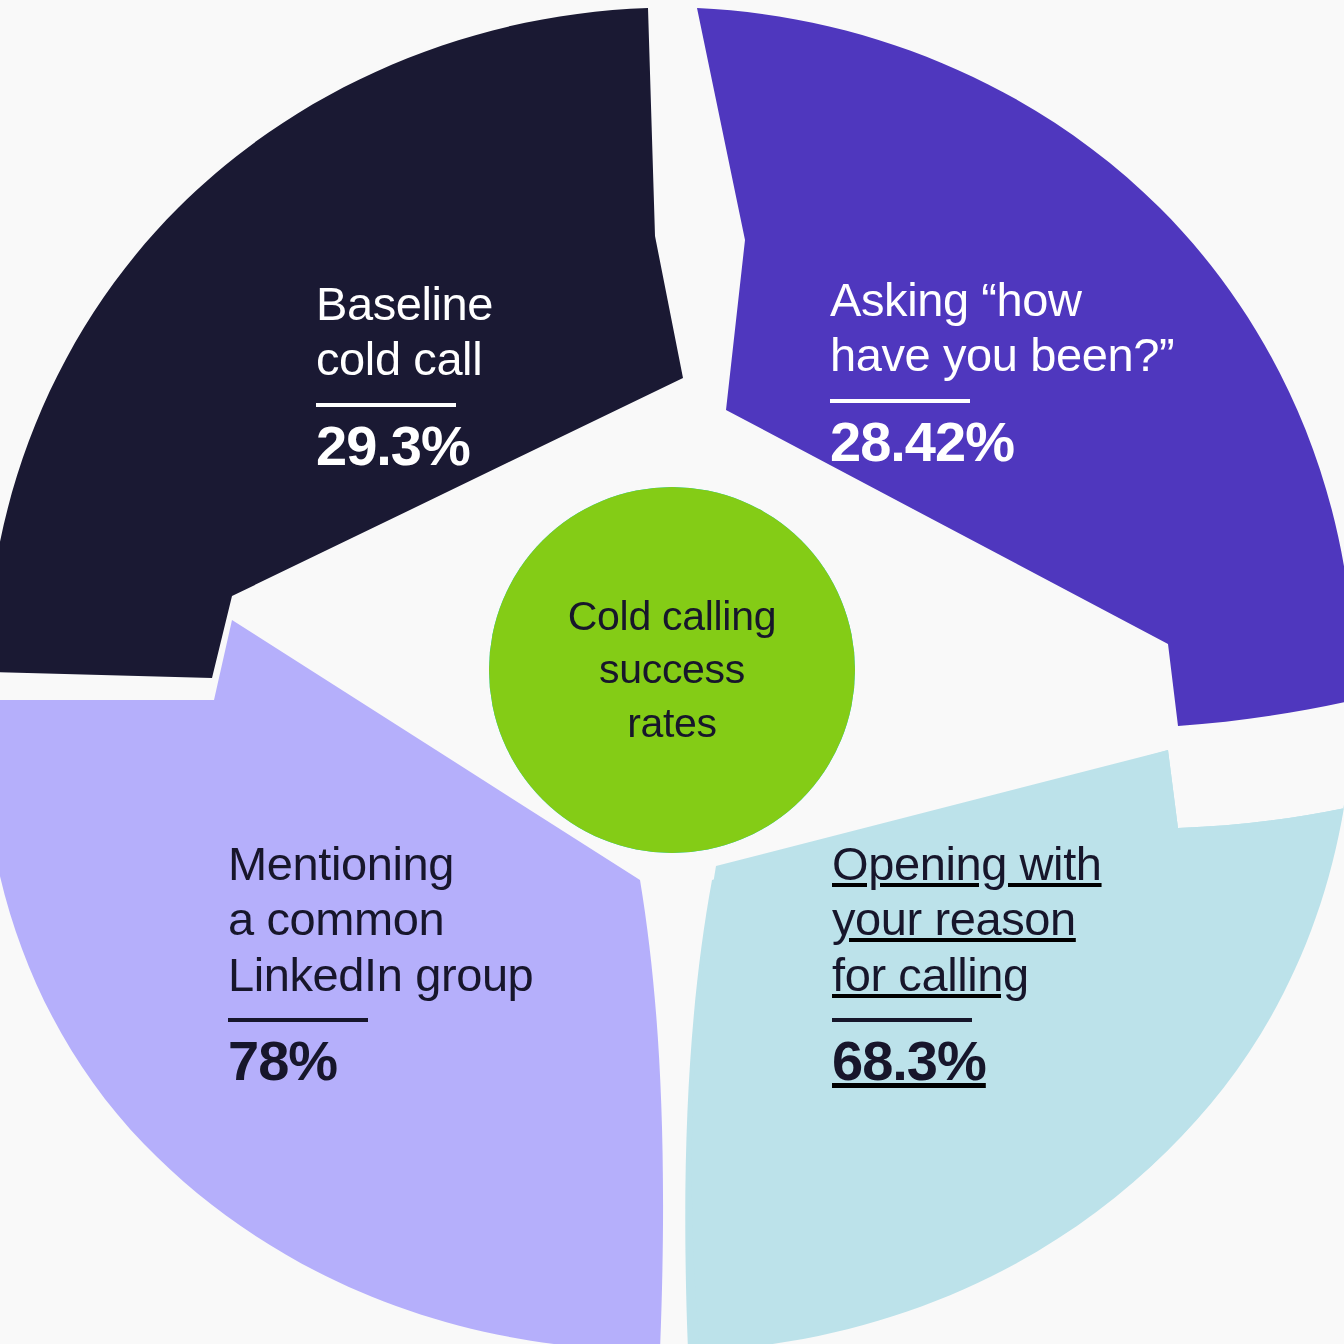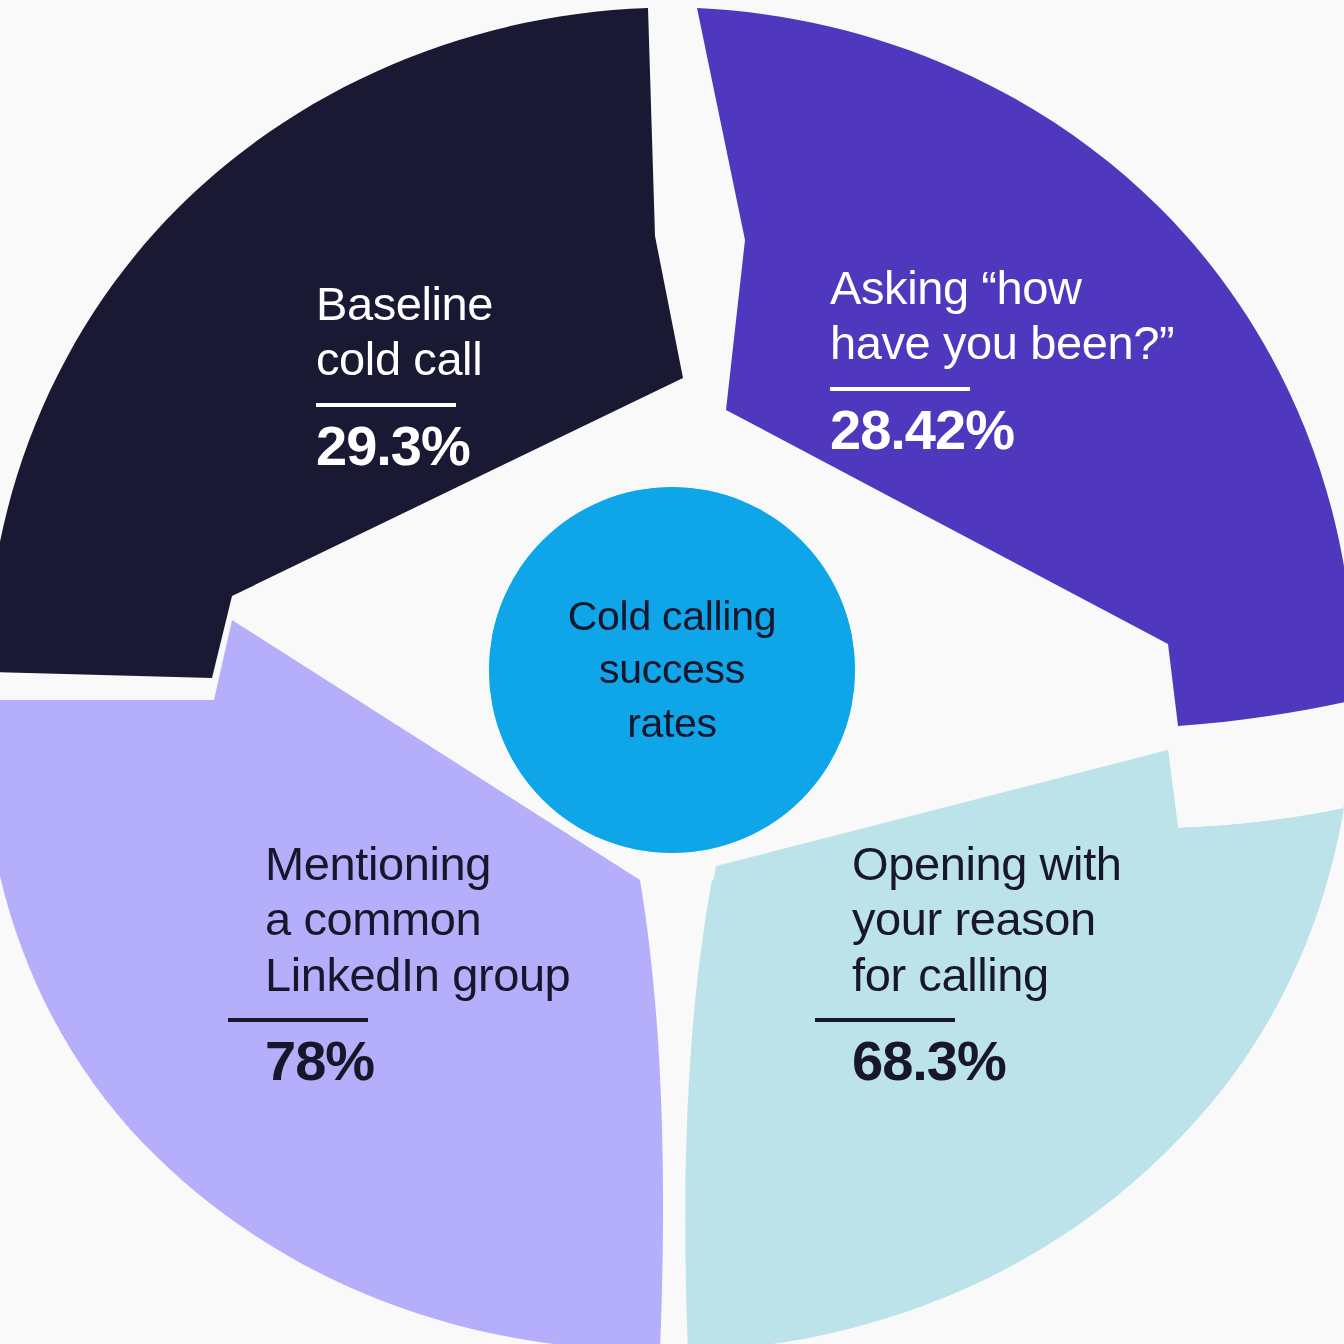--- a/index.html
+++ b/index.html
@@ -60,38 +60,38 @@
     margin: 0;
   }
 
   
   .on-dark .seg-title,
   .on-dark .seg-value { color: #FFFFFF; }
   .on-dark .seg-rule  { background: #FFFFFF; }
 
   
   .on-light .seg-title,
-  .on-light .seg-value { color: #17162B; margin-left: 37px; }
+  .on-light .seg-value { color: #17162B; }
   .on-light .seg-rule  { background: #17162B; }
 
   
   #label-baseline   { left: 316px;  top: 276px; }
-  #label-asking     { left: 830px;  top: 260px; }
+  #label-asking     { left: 830px;  top: 272px; }
   #label-mentioning { left: 228px;  top: 836px; }
-  #label-opening    { left: 815px;  top: 836px; }
+  #label-opening    { left: 832px;  top: 836px; text-decoration: underline; }
 
   
   #center-hub {
     position: absolute;
     left: 489px;
     top: 487px;
     width: 366px;
     height: 366px;
     border-radius: 50%;
-    background: #0ea5e9;
+    background: #84cc16;
     display: flex;
     align-items: center;
     justify-content: center;
     z-index: 10;
   }
   #center-hub-text {
     font-size: 41px;
     line-height: 1.3;
     color: #17162B;
     text-align: center;

